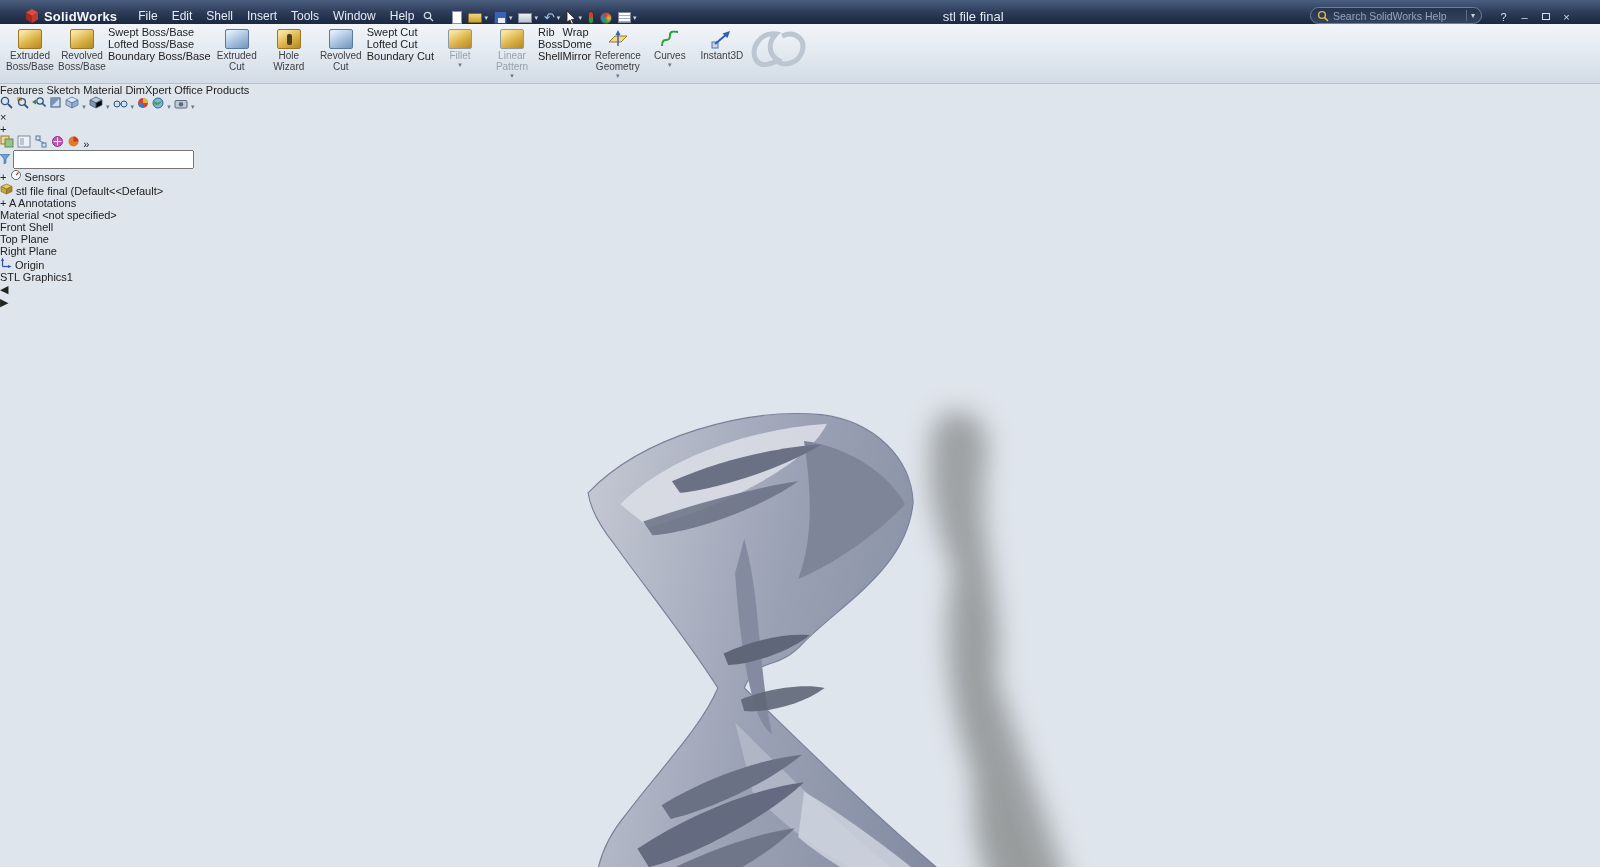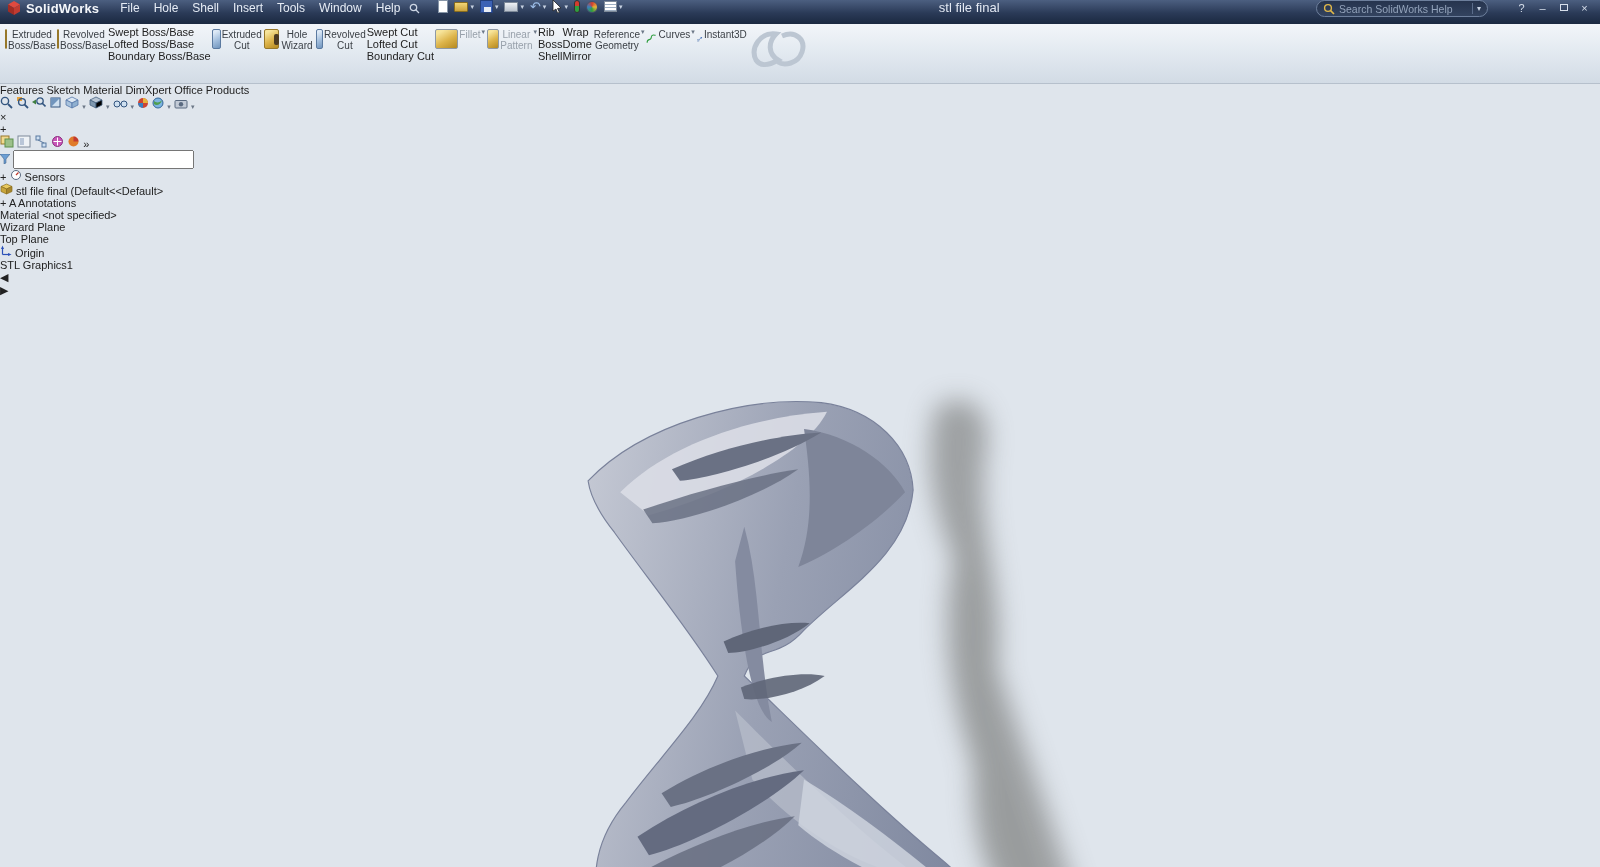--- a/index.html
+++ b/index.html
@@ -1,21 +1,21 @@
 <!DOCTYPE html>
 <html><head>
 <meta charset="utf-8">
 <style>
   *{margin:0;padding:0;box-sizing:border-box}
   html,body{width:1600px;height:867px;overflow:hidden}
   body{font-family:"Liberation Sans",sans-serif;font-size:11px;color:#222}
   .app{width:1600px;height:867px;display:flex;flex-direction:column;background:#dfe5ec}
 
   
-  .titlebar{height:24px;flex:0 0 24px;display:flex;align-items:flex-start;padding:0 6px;gap:2px;
+  .titlebar{height:24px;flex:0 0 24px;display:flex;align-items:flex-end;padding:0 24px;gap:2px;
     background:linear-gradient(#4c5f80,#2a3a57 55%,#1b2940);color:#fff}
   .logo{display:flex;align-items:center;gap:4px;margin-right:12px}
   .logo-text{font-weight:bold;font-size:13px;letter-spacing:.2px;color:#f4f7fb}
   .menubar{display:flex;align-items:center}
   .menu{padding:1px 7px;font-size:12px;color:#e6ecf5;cursor:default}
   .pin-ico{margin-left:2px;display:inline-flex}
   .qat{display:flex;align-items:center;gap:6px;margin-left:16px}
   .qbtn{display:inline-flex;align-items:center;gap:2px}
   .qd{font-size:7px;color:#c7d2e2}
   .q-new{width:10px;height:13px;background:#fff;border:1px solid #8796a8;display:inline-block}
@@ -26,33 +26,33 @@
   .q-undo{color:#9fc0ea;font-size:13px;line-height:10px}
   .q-rebuild{width:6px;height:13px;border-radius:3px;border:1px solid #333;display:inline-block;
     background:linear-gradient(#d33c2e 50%,#2f9e3f 50%)}
   .q-ball{width:12px;height:12px;border-radius:50%;display:inline-block;border:1px solid #44506a;
     background:conic-gradient(#d33c2e,#e8b23a,#2f9e3f,#3a7fc0,#d33c2e)}
   .q-grid{width:13px;height:11px;display:inline-block;border:1px solid #7e8a99;background:
     repeating-linear-gradient(#fff 0 2px,#9fb0c4 2px 3px)}
   .tspace{flex:1}
   .doc-title{color:#e3e9f3;font-size:13px}
   .searchbox{width:172px;height:17px;border:1px solid #6d7f9c;border-radius:9px;display:flex;align-items:center;
-    gap:4px;padding:0 6px;margin-right:22px;background:linear-gradient(#26344e,#33435f)}
+    gap:4px;padding:0 6px;margin-right:10px;background:linear-gradient(#26344e,#33435f)}
   .s-input{flex:1;min-width:0;border:none;outline:none;background:transparent;font-size:10.5px;color:#cfd8e6;font-family:inherit}
   .s-input::placeholder{color:#93a3bb}
   .s-sep{width:1px;height:11px;background:#5a6c8a}
   .s-drop{font-size:8px;color:#c7d2e2}
   .wb{width:19px;height:15px;display:inline-flex;align-items:center;justify-content:center;color:#d7dfeb;font-size:11px}
   .maxbox{width:8px;height:7px;border:1.5px solid #d7dfeb;display:inline-block}
 
   
   .ribbon{height:60px;flex:0 0 60px;display:flex;align-items:stretch;padding:2px 4px 1px;position:relative;
     background:linear-gradient(#f2f5f9,#e2e9f0 50%,#d2dbe5);border-bottom:1px solid #b6c0cc}
   .rgroup{display:flex;align-items:stretch}
-  .rl{display:flex;flex-direction:row;gap:1px;width:52px;padding:3px 1px 1px;
+  .rl{display:flex;flex-direction:column;align-items:center;gap:1px;width:52px;padding:3px 1px 1px;
     background:none;border:none;font-family:inherit;font-size:10px;line-height:1.12;color:#3a3f45;text-align:center;cursor:default}
   .rl.dis{color:#98a1ab}
   .ddv{font-size:7px;line-height:5px;color:#6c7787}
   .ic22{width:24px;height:20px;border:1px solid #97782a;border-radius:2px;
     background:linear-gradient(150deg,#f7e49a 15%,#ddb44a 55%,#b5891f)}
   .ic22.blue{border-color:#5b7aa0;background:linear-gradient(150deg,#dde9f6 15%,#a5c0de 55%,#7195bd)}
   .ic22.hole{position:relative}
   .ic22.hole::after{content:"";position:absolute;left:9px;top:4px;width:5px;height:11px;background:#4d3b22;border-radius:2px}
   .ic22.grayish{border-color:#8e99a6;background:linear-gradient(150deg,#eef1f5 15%,#c3ccd6 55%,#9ba7b4}
   .stack{display:flex;flex-direction:column;justify-content:center;gap:2px;padding:0 6px}
@@ -136,21 +136,21 @@
     <div class="logo">
       <svg width="16" height="16" viewBox="0 0 16 16">
         <path d="M8 1 14 4.5 8 8 2 4.5Z" fill="#e04a3f"></path>
         <path d="M2 4.5 8 8v7L2 11.5Z" fill="#a22c24"></path>
         <path d="M14 4.5 8 8v7l6-3.5Z" fill="#c23b31"></path>
       </svg>
       <span class="logo-text">SolidWorks</span>
     </div>
     <nav class="menubar">
       <span class="menu">File</span>
-      <span class="menu">Hole</span>
+      <span class="menu">Edit</span>
       <span class="menu">Shell</span>
       <span class="menu">Insert</span>
       <span class="menu">Tools</span>
       <span class="menu">Window</span>
       <span class="menu">Help</span>
       <span class="pin-ico">
         <svg width="11" height="11" viewBox="0 0 11 11">
             <circle cx="4.5" cy="4.5" r="3.2" fill="none" stroke="#cdd6e4" stroke-width="1.3"></circle>
             <line x1="7" y1="7" x2="10" y2="10" stroke="#cdd6e4" stroke-width="1.3"></line>
           </svg>
@@ -478,26 +478,31 @@
           <span>Annotations</span>
         </div>
         <div class="trow child">
           <span class="noexp"></span>
           <span class="ti-mat"></span>
           <span>Material &lt;not specified&gt;</span>
         </div>
         <div class="trow child">
           <span class="noexp"></span>
           <span class="ti-plane"></span>
-          <span>Wizard Plane</span>
+          <span>Front Shell</span>
         </div>
         <div class="trow child">
           <span class="noexp"></span>
           <span class="ti-plane"></span>
           <span>Top Plane</span>
+        </div>
+        <div class="trow child">
+          <span class="noexp"></span>
+          <span class="ti-plane"></span>
+          <span>Right Plane</span>
         </div>
         <div class="trow child">
           <span class="noexp"></span>
           <svg width="12" height="12" viewBox="0 0 12 12">
               <line x1="2.5" y1="9.5" x2="10" y2="9.5" stroke="#2b50b8" stroke-width="1.2"></line>
               <line x1="2.5" y1="9.5" x2="2.5" y2="3" stroke="#2b50b8" stroke-width="1.2"></line>
               <path d="M2.5,0.5 1,4 4,4Z" fill="#2b50b8"></path>
               <path d="M11.5,9.5 8,8 8,11Z" fill="#2b50b8"></path>
             </svg>
           <span>Origin</span>

